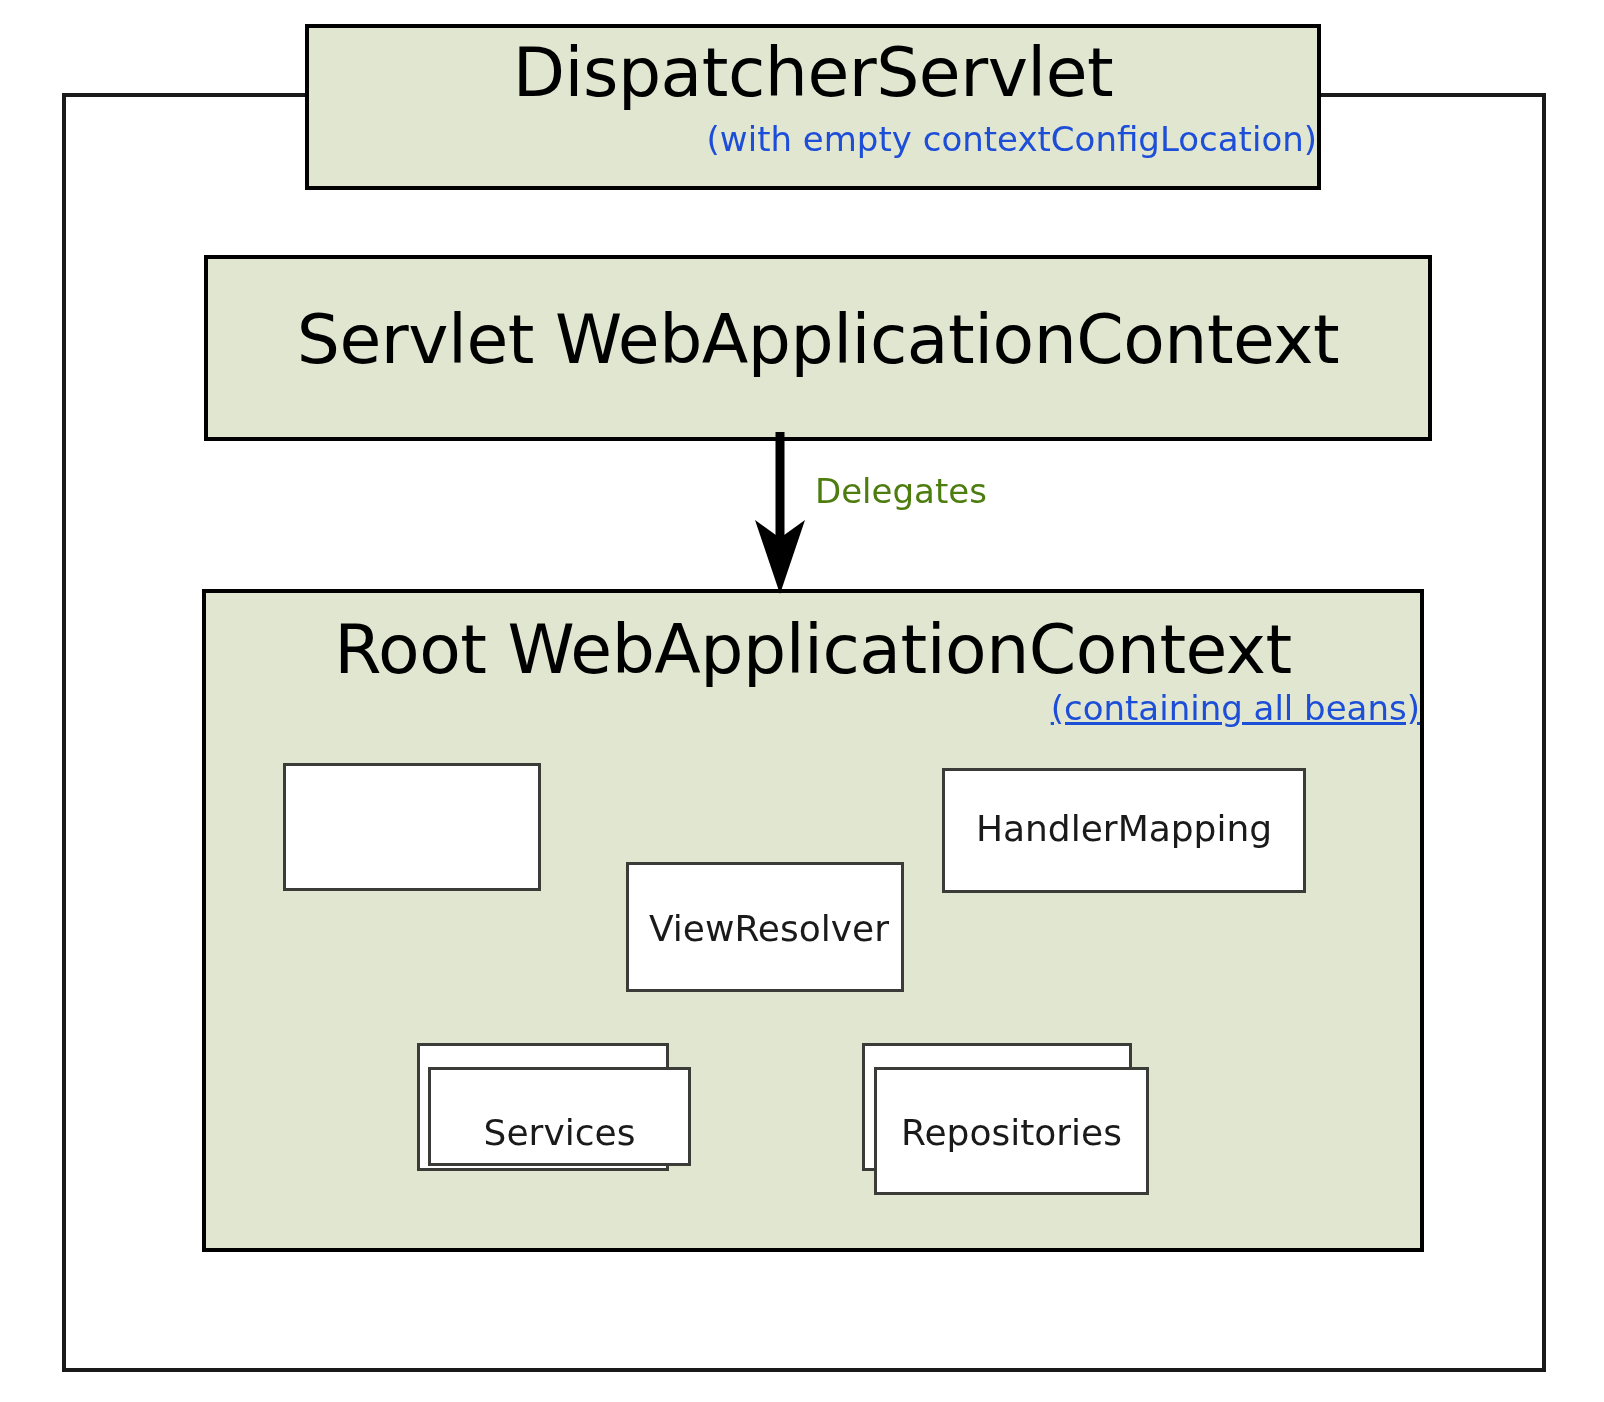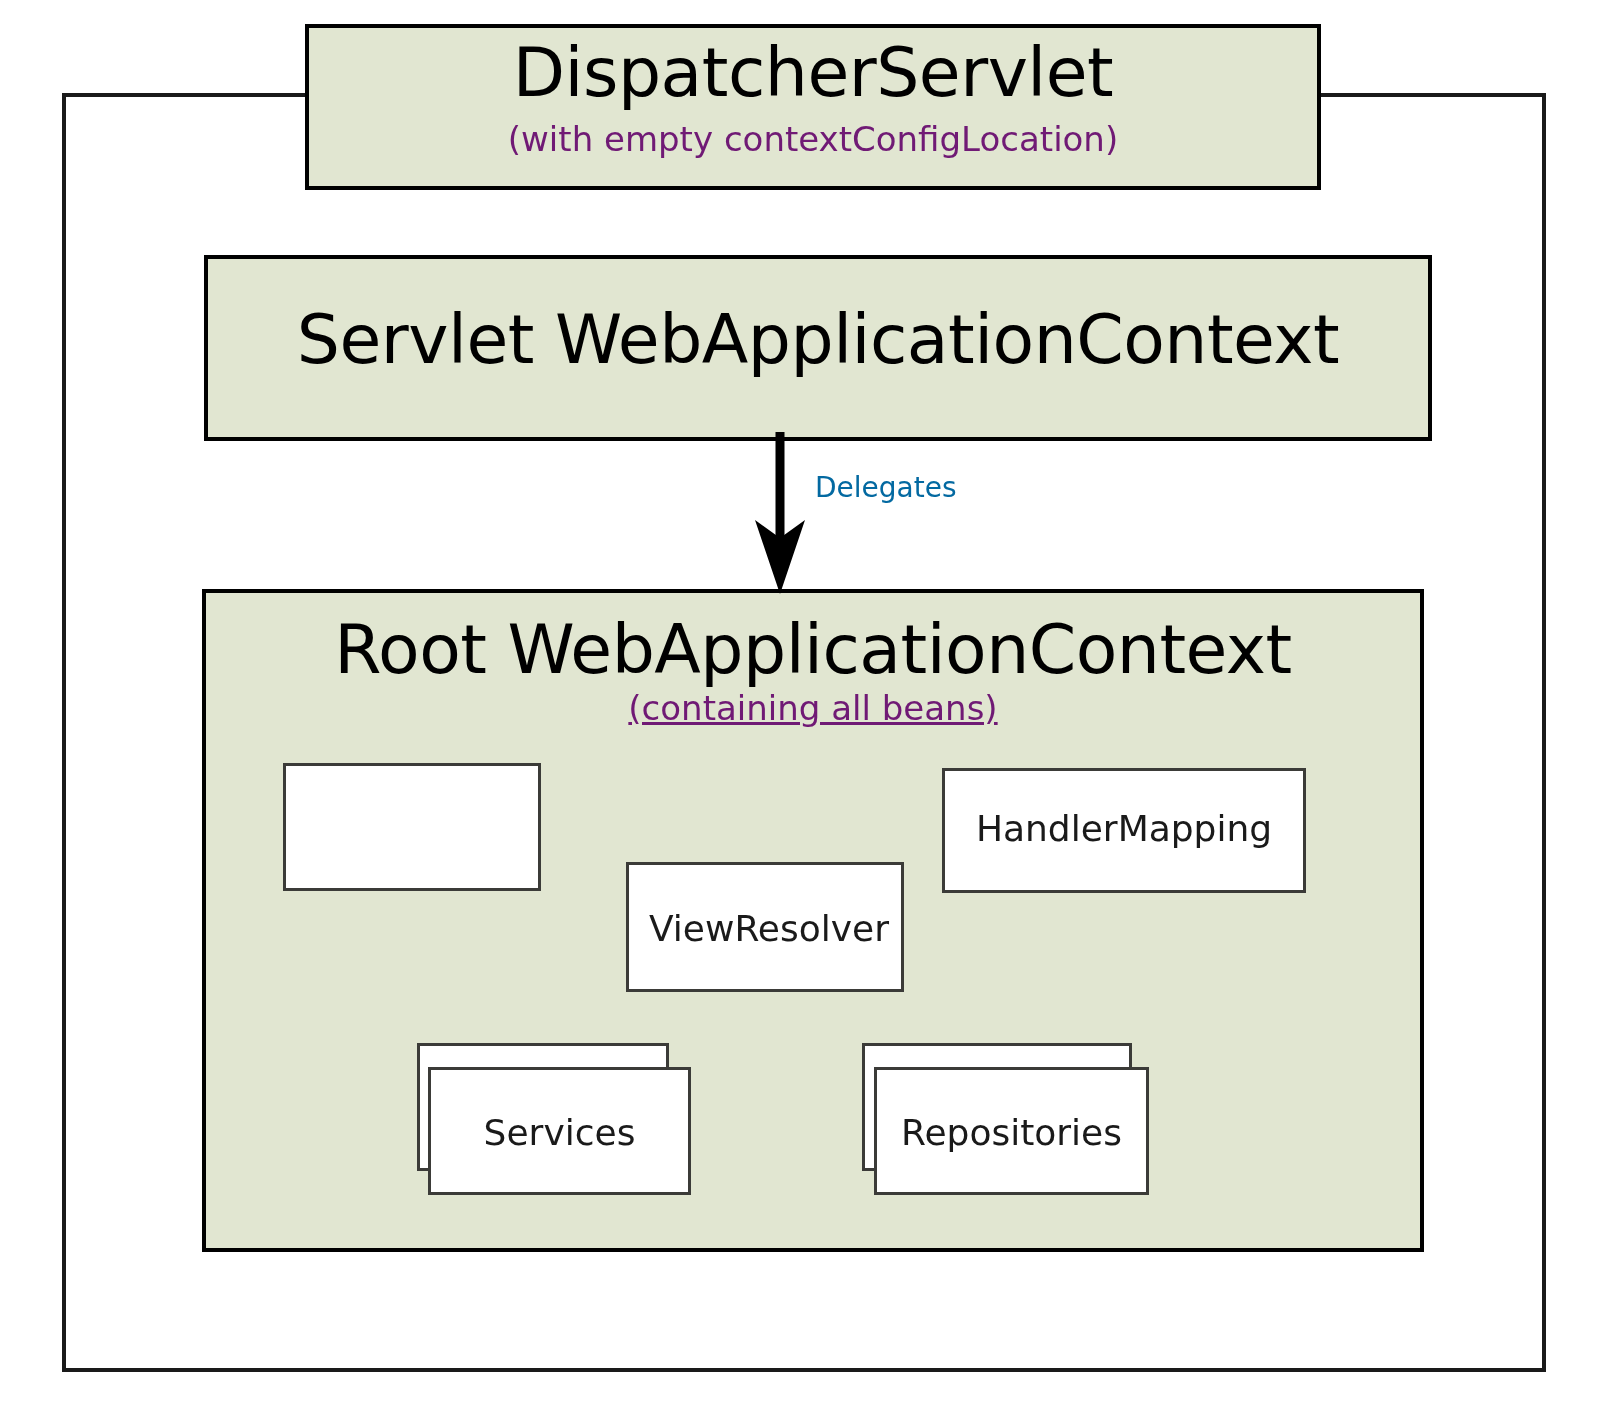--- a/index.html
+++ b/index.html
@@ -54,41 +54,41 @@
     font-size: 68px;
     line-height: 1.02;
     font-weight: 400;
     letter-spacing: -0.5px;
     white-space: nowrap;
   }
   .subtitle {
     position: absolute;
     left: 0;
     right: 0;
-    text-align: center;
-    color: #701a75;
+    text-align: right;
+    color: #1d4ed8;
     font-size: 34px;
     line-height: 1.05;
     font-weight: 400;
     white-space: nowrap;
   }
   .card-label {
     position: absolute;
     left: 0;
     right: 0;
     text-align: center;
     color: #1a1a1a;
     font-size: 36px;
     line-height: 1;
     white-space: nowrap;
   }
   .edge-label {
     position: absolute;
-    color: #0369a1;
-    font-size: 28px;
+    color: #4d7c0f;
+    font-size: 34px;
     line-height: 1;
     white-space: nowrap;
   }
 
   
   .arrow {
     position: absolute;
   }
 </style>
 </head>
@@ -107,21 +107,21 @@
 
     <div class="white-card" style="left:420px; top:269px; width:278px; height:130px;">
       <div class="card-label" style="top:46px;padding-left:8px;">ViewResolver</div>
     </div>
 
     <div class="white-card" style="left:736px; top:175px; width:364px; height:125px;">
       <div class="card-label" style="top:40px;">HandlerMapping</div>
     </div>
 
     <div class="card-shadowback" style="left:211px; top:450px; width:252px; height:128px;"></div>
-    <div class="white-card" style="left:222px; top:474px; width:263px; height:128px;">
+    <div class="white-card" style="left:222px; top:474px; width:263px; height:99px;">
       <div class="card-label" style="top:45px;">Services</div>
     </div>
 
     <div class="card-shadowback" style="left:656px; top:450px; width:270px; height:128px;"></div>
     <div class="white-card" style="left:668px; top:474px; width:275px; height:128px;">
       <div class="card-label" style="top:45px;">Repositories</div>
     </div>
   </div>
 
   <div class="box" style="left:204px; top:255px; width:1228px; height:186px;">

